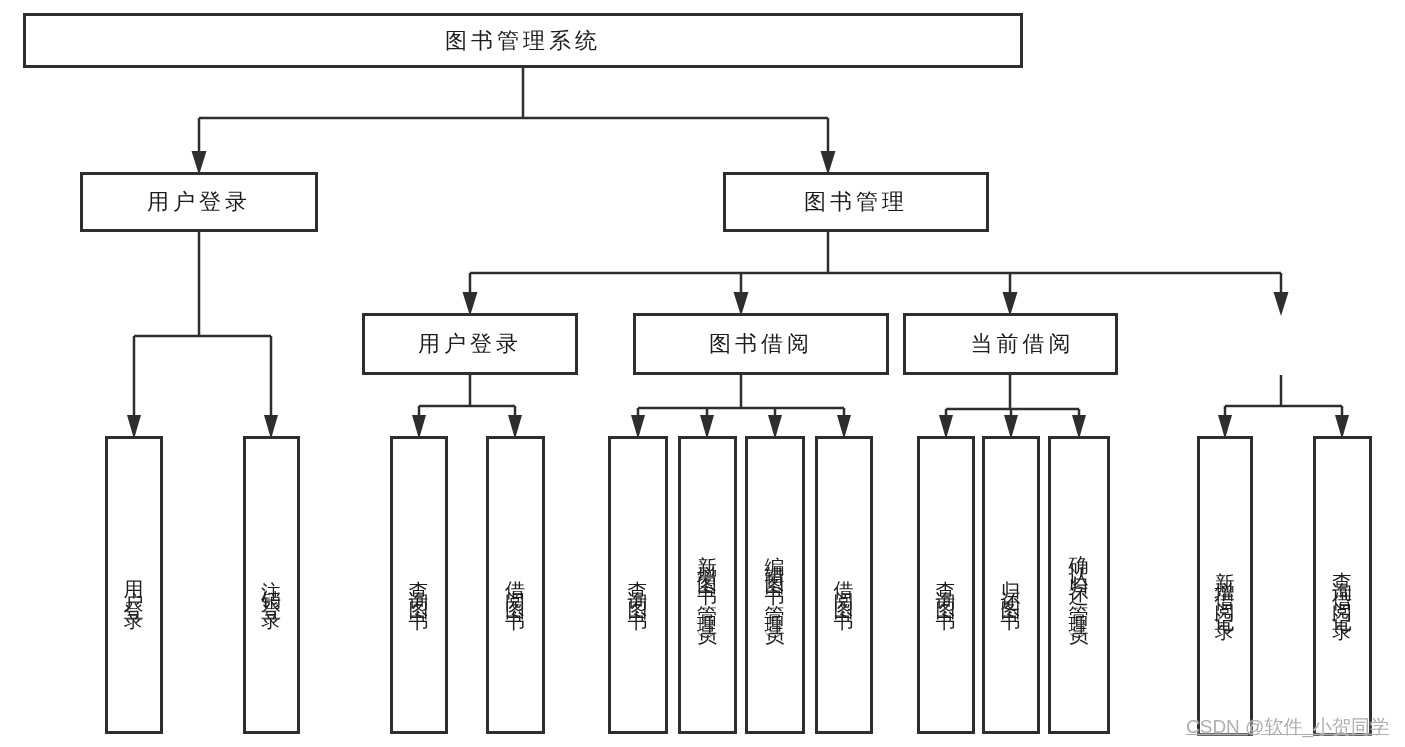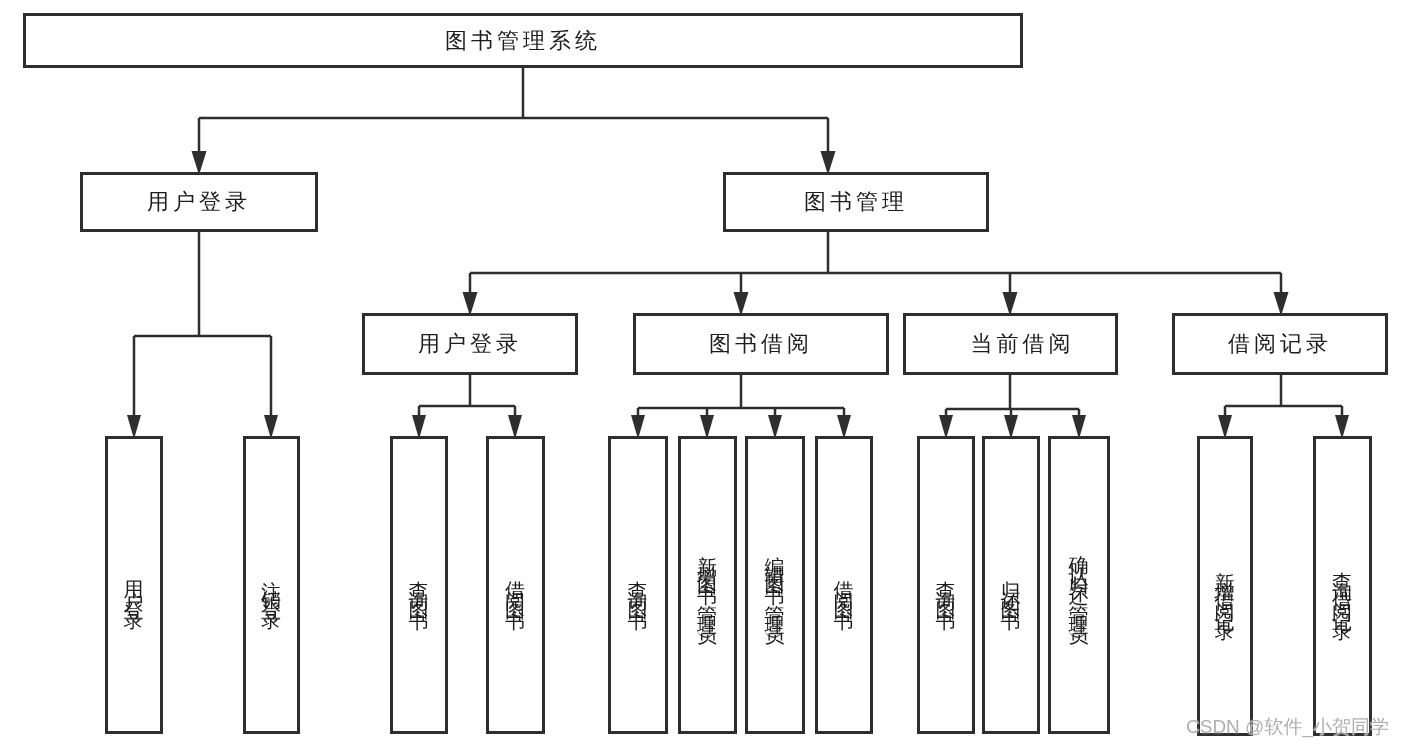--- a/index.html
+++ b/index.html
@@ -42,20 +42,21 @@
   }
   .watermark{
     position:absolute;
     left:1186px;top:714px;
     width:210px;
     font-size:19px;
     color:var(--watermark);
     white-space:nowrap;
     z-index:3;
     text-shadow:0 0 2px #ffffff;
+    text-decoration:underline;
   }
 </style>
 </head>
 <body>
 
 <div id="stage">
 
   <svg id="connectors" width="1405" height="747" viewBox="0 0 1405 747" fill="none" stroke="#2e2e2e" stroke-width="2.5">
 
     <g>
@@ -95,21 +96,20 @@
   </svg>
 
   <div class="box hbox" style="left:23px;top:13px;width:1000px;height:55px;">图书管理系统</div>
 
   <div class="box hbox" style="left:80px;top:172px;width:238px;height:60px;">用户登录</div>
   <div class="box hbox" style="left:710px;top:172px;width:266px;height:60px;margin-left:13px;">图书管理</div>
 
   <div class="box hbox" style="left:362px;top:313px;width:216px;height:62px;">用户登录</div>
   <div class="box hbox" style="left:633px;top:313px;width:256px;height:62px;">图书借阅</div>
   <div class="box hbox" style="left:903px;top:313px;width:215px;height:62px;padding-left:24px;">当前借阅</div>
-  <div class="box hbox" style="left:1172px;top:313px;width:216px;height:62px;">借阅记录</div>
 
   <div class="box vbox" style="left:105px;top:436px;width:58px;height:298px;">用户登录</div>
   <div class="box vbox" style="left:243px;top:436px;width:57px;height:298px;">注销登录</div>
 
   <div class="box vbox" style="left:390px;top:436px;width:58px;height:298px;">查询图书</div>
   <div class="box vbox" style="left:486px;top:436px;width:59px;height:298px;">借阅图书</div>
 
   <div class="box vbox" style="left:608px;top:436px;width:60px;height:298px;">查询图书</div>
   <div class="box vbox" style="left:678px;top:436px;width:59px;height:298px;">新增图书（管理员）</div>
   <div class="box vbox" style="left:745px;top:436px;width:60px;height:298px;">编辑图书（管理员）</div>

